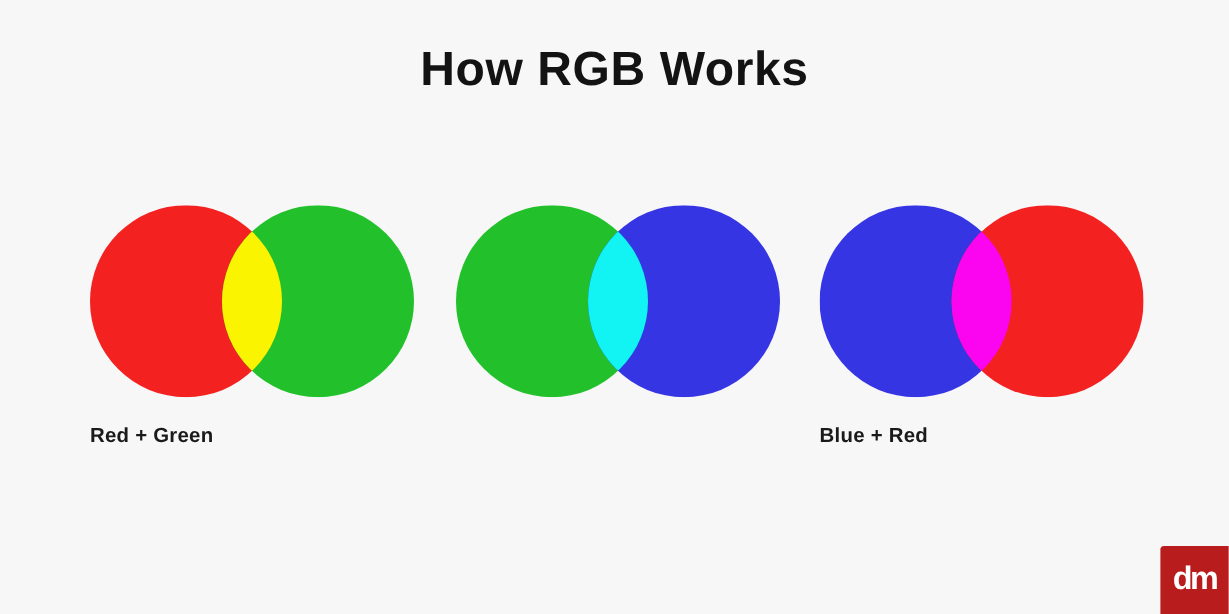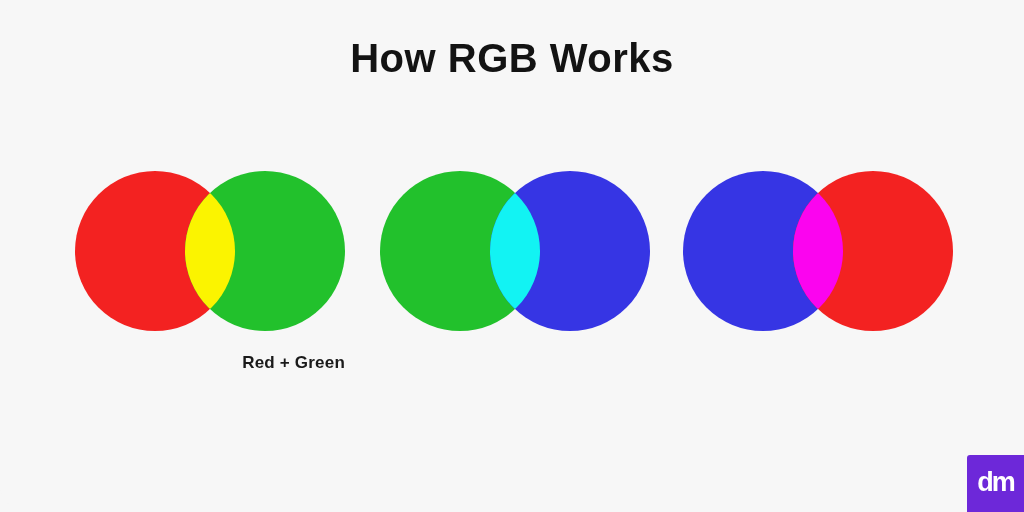--- a/index.html
+++ b/index.html
@@ -24,21 +24,21 @@
     text-align: center;
     font-size: 40px;
     font-weight: 700;
     letter-spacing: 0.5px;
     color: #131313;
   }
   .venn-group {
     position: absolute;
     top: 171px;
     width: 270px;
-    text-align: right;
+    text-align: left;
   }
   .venn-group.g0 { left: 75px; }
   .venn-group.g1 { left: 380px; }
   .venn-group.g2 { left: 683px; }
   .venn-group svg { display: block; width: 270px; height: 160px; }
   .venn-label {
     display: block;
     margin-top: 22px;
     font-size: 17px;
     font-weight: 700;
@@ -104,19 +104,20 @@
     <svg viewBox="0 0 270 160">
       <defs>
         <clipPath id="clip2">
             <circle cx="80" cy="80" r="80"></circle>
           </clipPath>
       </defs>
       <circle cx="80" cy="80" r="80" fill="#3635e4"></circle>
       <circle cx="190" cy="80" r="80" fill="#f32221"></circle>
       <circle cx="190" cy="80" r="80" clip-path="url(#clip2)" fill="#fb04ef"></circle>
     </svg>
+    <figcaption class="venn-label" data-bind="diagrams.2.label">Blue + Red</figcaption>
   </figure>
 
-  <div class="logo-badge" data-bind-bg="logo.background" style="background: #6d28d9;">
+  <div class="logo-badge" data-bind-bg="logo.background" style="background: #b91c1c;">
     <span class="logo-text" data-bind="logo.text" style="color: rgb(255, 255, 255);">dm</span>
   </div>
 
 </div>
 
 </body></html>

